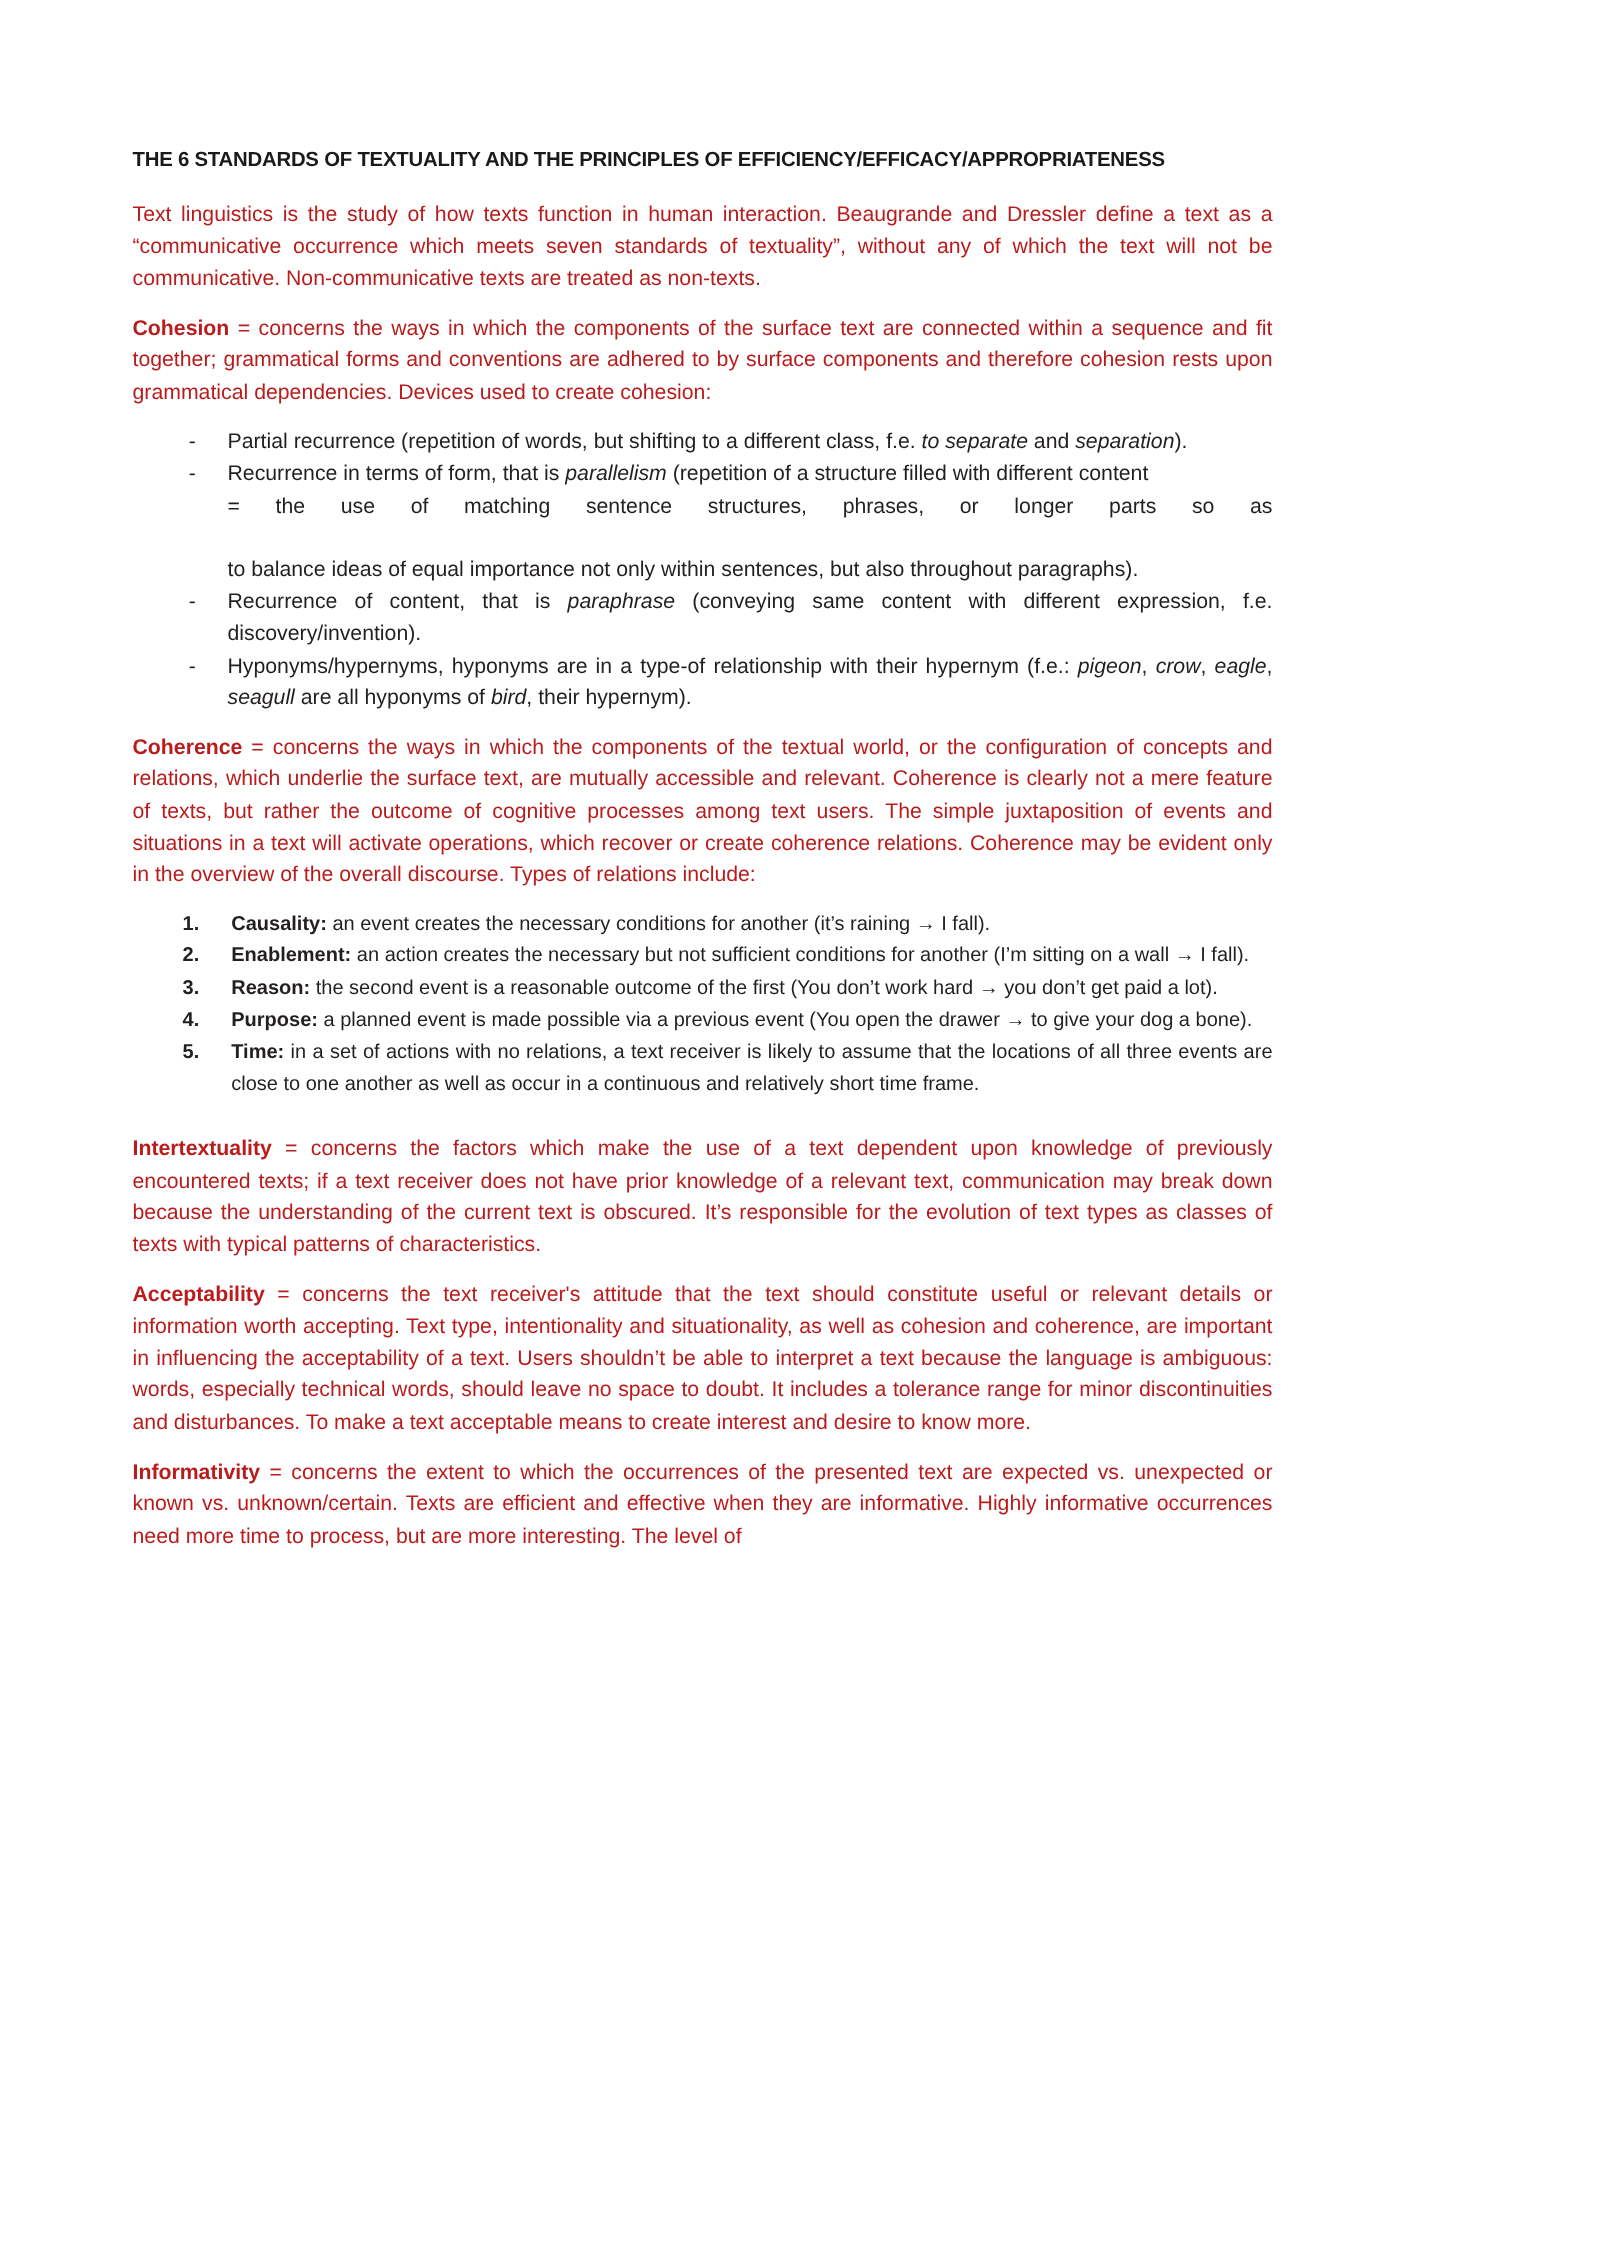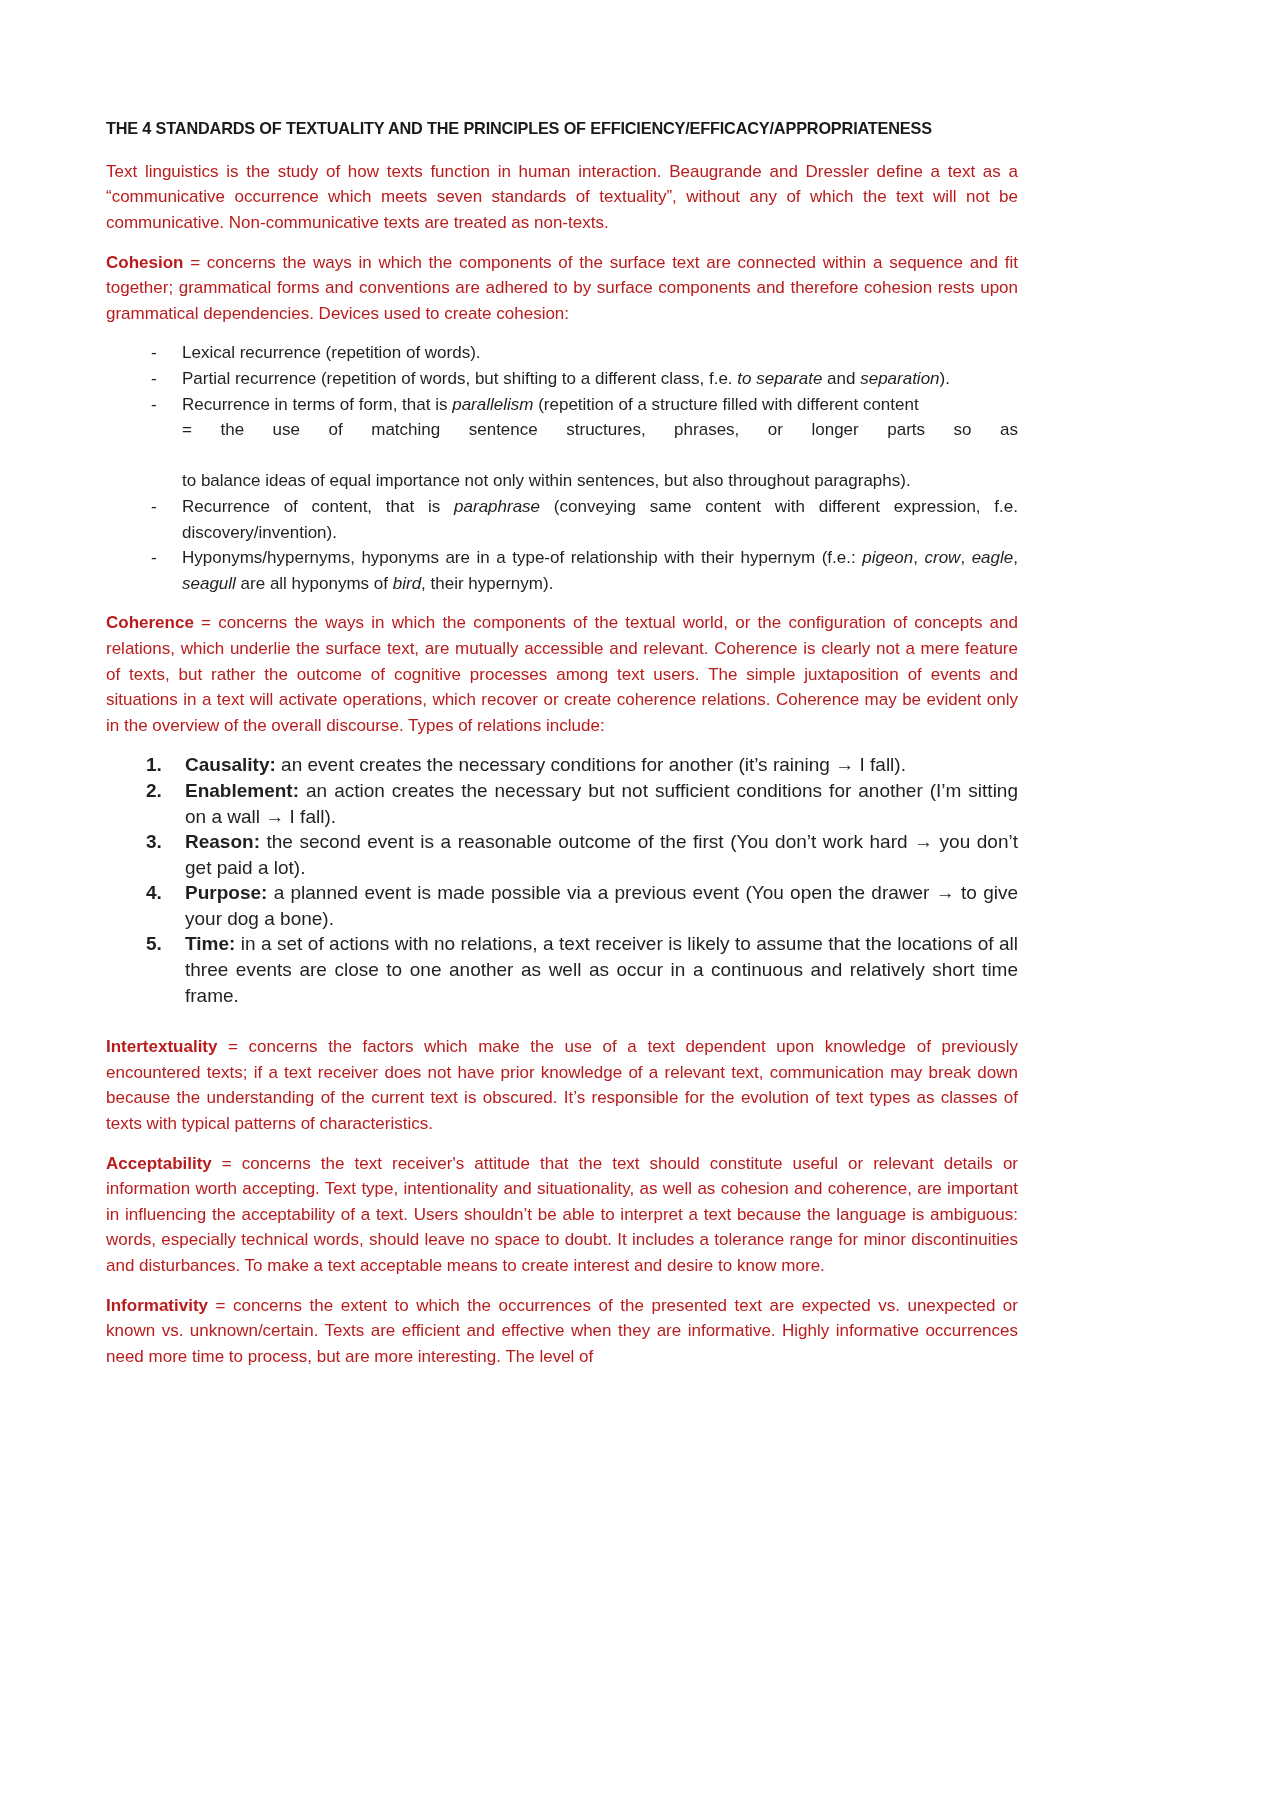--- a/index.html
+++ b/index.html
@@ -93,21 +93,21 @@
   
   .num-list {
     list-style: none;
     margin: 0 0 26px 0;
     padding: 0;
     counter-reset: numitem;
   }
   .num-list > li {
     position: relative;
     padding-left: 79px;
-    font-size: 19px;
+    font-size: 16px;
     line-height: 25.6px;
     text-align: justify;
     text-justify: inter-word;
     color: #231f20;
     counter-increment: numitem;
     margin: 0;
   }
   .num-list > li::before {
     content: counter(numitem) ".";
     position: absolute;
@@ -115,28 +115,27 @@
     top: 0;
     font-weight: bold;
   }
 </style>
 </head>
 <body>
 
 <div class="page">
   <div class="content">
 
-    <h1 class="doc-title">THE 4 STANDARDS OF TEXTUALITY AND THE PRINCIPLES OF EFFICIENCY/EFFICACY/APPROPRIATENESS</h1>
+    <h1 class="doc-title">THE 6 STANDARDS OF TEXTUALITY AND THE PRINCIPLES OF EFFICIENCY/EFFICACY/APPROPRIATENESS</h1>
 
     <p class="para">Text linguistics is the study of how texts function in human interaction. Beaugrande and Dressler define a text as a “communicative occurrence which meets seven standards of textuality”, without any of which the text will not be communicative. Non-communicative texts are treated as non-texts.</p>
 
     <p class="para"><span class="lead">Cohesion</span><span> = concerns the ways in which the components of the surface text are connected within a sequence and fit together; grammatical forms and conventions are adhered to by surface components and therefore cohesion rests upon grammatical dependencies. Devices used to create cohesion:</span></p>
 
     <ul class="dash-list">
-      <li><span>Lexical recurrence (repetition of words).</span></li>
 
       <li><span>Partial recurrence (repetition of words, but shifting to a different class, f.e. </span><i>to separate</i><span> and </span><i>separation</i><span>).</span></li>
 
       <li><span>Recurrence in terms of form, that is </span><i>parallelism</i><span> (repetition of a structure filled with different content</span><span class="spaced-line">=        the        use        of matching sentence structures, phrases,        or longer parts so        as</span><span>to balance ideas of equal importance not only within sentences, but also throughout paragraphs).</span></li>
 
       <li><span>Recurrence of content, that is </span><i>paraphrase</i><span> (conveying same content with different expression, f.e. discovery/invention).</span></li>
 
 
       <li><span>Hyponyms/hypernyms, hyponyms are in a type-of relationship with their hypernym (f.e.: </span><i>pigeon</i><span>, </span><i>crow</i><span>, </span><i>eagle</i><span>, </span><i>seagull</i><span> are all hyponyms of </span><i>bird</i><span>, their hypernym).</span></li>
     </ul>

